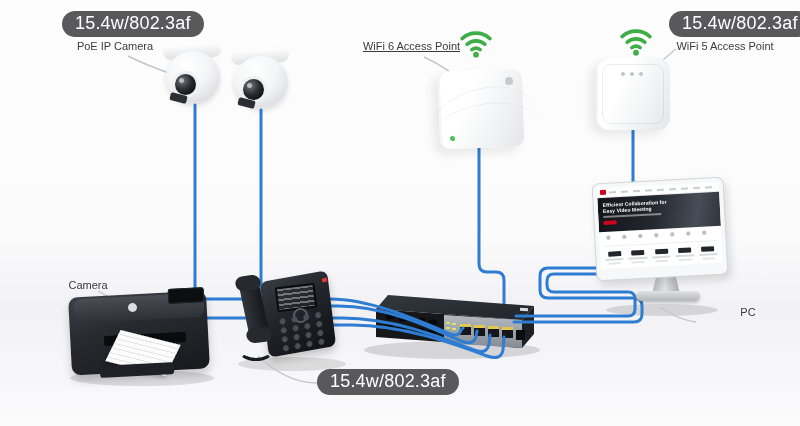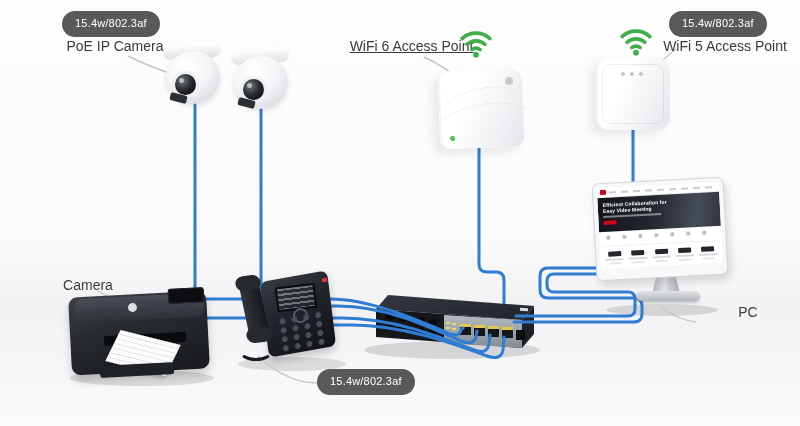--- a/index.html
+++ b/index.html
@@ -5,25 +5,25 @@
   html,body{margin:0;padding:0;}
   body{font-family:"Liberation Sans",sans-serif;}
   .stage{
     position:relative;width:800px;height:426px;overflow:hidden;
     background:linear-gradient(180deg,#fdfdfe 0%,#fbfbfc 55%,#f2f2f4 72%,#f7f7f9 88%,#fbfbfc 100%);
   }
   .wires{position:absolute;left:0;top:0;z-index:1;}
   .device{position:absolute;z-index:2;}
   .badge{
     position:absolute;z-index:3;background:#59595b;color:#fff;
-    font-size:11px;line-height:19px;padding:3px 13px 4px;border-radius:15px;
+    font-size:18px;line-height:19px;padding:3px 13px 4px;border-radius:15px;
     letter-spacing:.2px;white-space:nowrap;
   }
   .dev-label{
-    position:absolute;z-index:3;color:#3b3b3b;font-size:14px;line-height:19px;
+    position:absolute;z-index:3;color:#3b3b3b;font-size:11px;line-height:19px;
     text-align:center;white-space:nowrap;
   }
   .wifi-icon{position:absolute;z-index:3;}
 
   
   .camera{width:76px;height:66px;}
   .cam-mount{position:absolute;left:6px;top:0;width:56px;height:13px;border-radius:7px;
     background:linear-gradient(180deg,#ffffff,#e2e4e7);box-shadow:0 1px 2px rgba(0,0,0,.18);
     transform:rotate(-4deg);}
   .cam-ball{position:absolute;left:8px;top:7px;width:54px;height:52px;border-radius:50%;

